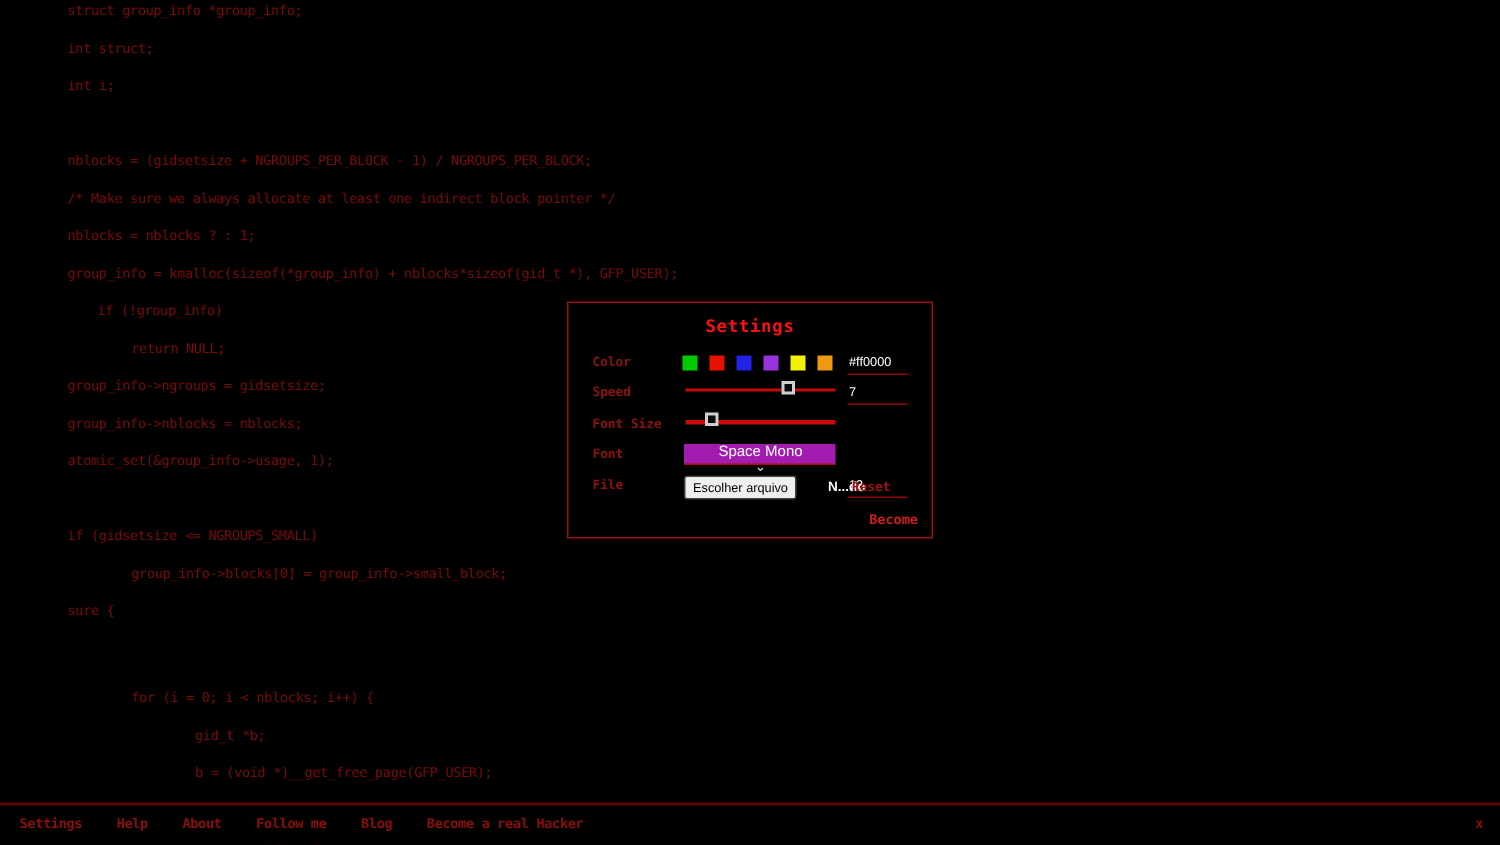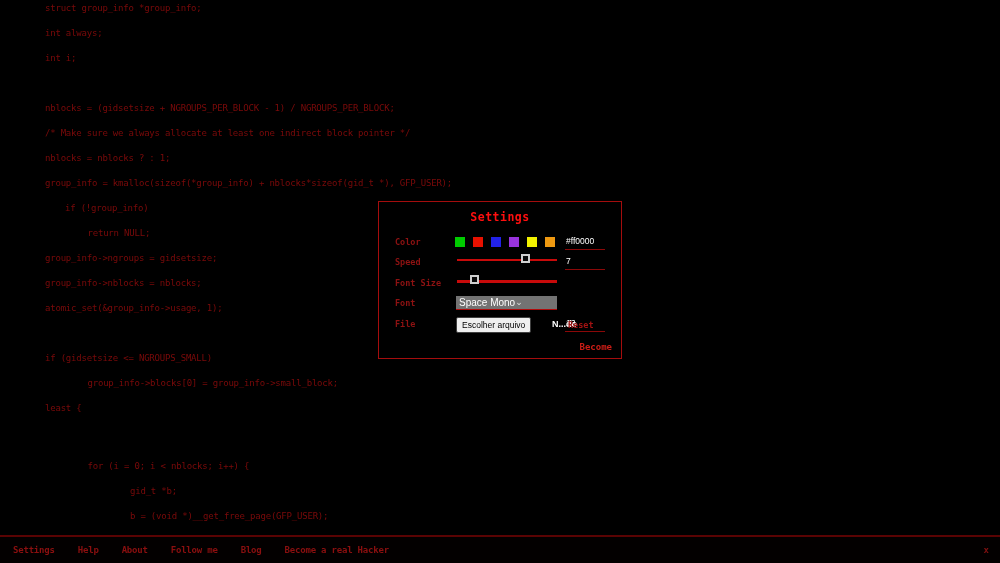--- a/index.html
+++ b/index.html
@@ -21,21 +21,21 @@
   .swatch{width:9.5px;height:9.5px;cursor:pointer;}
   .u-input{position:absolute;left:186px;width:39px;height:12px;background:transparent;border:none;
            border-bottom:1px solid #8b0808;border-radius:0;color:#fff;
            font-family:"Liberation Sans", sans-serif;font-size:8.5px;padding:0 0 2px 1px;outline:none;}
   .track{position:absolute;left:78px;width:100px;height:2.5px;background:#c80a0a;cursor:pointer;}
   .thumb{position:absolute;width:9px;height:9px;background:#0a0a0a;border:2px solid #cfcfcf;
          box-sizing:border-box;cursor:grab;}
   .select{position:absolute;left:77px;top:94px;width:101px;height:14px;
           border-bottom:1.5px solid #b00b0b;color:#fff;font-family:"Liberation Sans", sans-serif;
           font-size:10px;display:flex;align-items:center;
-          padding:0 2px 1px 3px;box-sizing:border-box;cursor:pointer;background:#737373;}
+          padding:0 2px 1px 3px;box-sizing:border-box;cursor:pointer;background:#a21caf;flex-direction:column;}
   .chev{font-size:9px;color:#e0e0e0;line-height:8px;}
   .file-btn{position:absolute;left:77px;top:115px;height:16px;line-height:14px;background:#efefef;
             color:#000;font-family:"Liberation Sans", sans-serif;font-size:8.5px;padding:0 5px;
             border:1px solid #404040;border-radius:2px;box-sizing:border-box;cursor:pointer;
             white-space:nowrap;}
   .file-status{position:absolute;left:173px;top:117px;color:#fff;
                font-family:"Liberation Sans", sans-serif;font-size:9px;font-weight:bold;}
   .reset{position:absolute;left:189px;top:118px;color:#a31212;font-weight:bold;font-size:8.5px;
          cursor:pointer;}
   .close-link{position:absolute;right:9px;top:140px;color:#cc1d16;font-weight:bold;font-size:9px;
@@ -50,36 +50,36 @@
   .menu-close{position:absolute;right:11px;top:8px;color:#821010;font-weight:bold;font-size:9px;
               cursor:pointer;}
 </style>
 </head>
 <body>
 
 <div class="screen">
 
   <div class="code-area" id="code-area">
       <div class="code-line" style="padding-left: 0px;">struct group_info *group_info;</div>
-      <div class="code-line" style="padding-left: 0px;">int always;</div>
+      <div class="code-line" style="padding-left: 0px;">int struct;</div>
       <div class="code-line" style="padding-left: 0px;">int i;</div>
       <div class="code-line" style="padding-left: 0px;">&nbsp;</div>
       <div class="code-line" style="padding-left: 0px;">nblocks = (gidsetsize + NGROUPS_PER_BLOCK - 1) / NGROUPS_PER_BLOCK;</div>
       <div class="code-line" style="padding-left: 0px;">/* Make sure we always allocate at least one indirect block pointer */</div>
       <div class="code-line" style="padding-left: 0px;">nblocks = nblocks ? : 1;</div>
       <div class="code-line" style="padding-left: 0px;">group_info = kmalloc(sizeof(*group_info) + nblocks*sizeof(gid_t *), GFP_USER);</div>
       <div class="code-line" style="padding-left: 0px; margin-left: 20px;">if (!group_info)</div>
       <div class="code-line" style="padding-left: 42.5px;">return NULL;</div>
       <div class="code-line" style="padding-left: 0px;">group_info-&gt;ngroups = gidsetsize;</div>
       <div class="code-line" style="padding-left: 0px;">group_info-&gt;nblocks = nblocks;</div>
       <div class="code-line" style="padding-left: 0px;">atomic_set(&amp;group_info-&gt;usage, 1);</div>
       <div class="code-line" style="padding-left: 0px;">&nbsp;</div>
       <div class="code-line" style="padding-left: 0px;">if (gidsetsize &lt;= NGROUPS_SMALL)</div>
       <div class="code-line" style="padding-left: 42.5px;">group_info-&gt;blocks[0] = group_info-&gt;small_block;</div>
-      <div class="code-line" style="padding-left: 0px;">least {</div>
+      <div class="code-line" style="padding-left: 0px;">sure {</div>
       <div class="code-line" style="padding-left: 42.5px; margin-top: 33px;">for (i = 0; i &lt; nblocks; i++) {</div>
       <div class="code-line" style="padding-left: 85px;">gid_t *b;</div>
       <div class="code-line" style="padding-left: 85px;">b = (void *)__get_free_page(GFP_USER);</div>
       <div class="code-line" style="padding-left: 85px;">if (!b)</div>
       <div class="code-line" style="padding-left: 127.5px;">goto out</div>
     </div>
 
   <div class="dialog">
     <div class="dialog-title">Settings</div>
 

